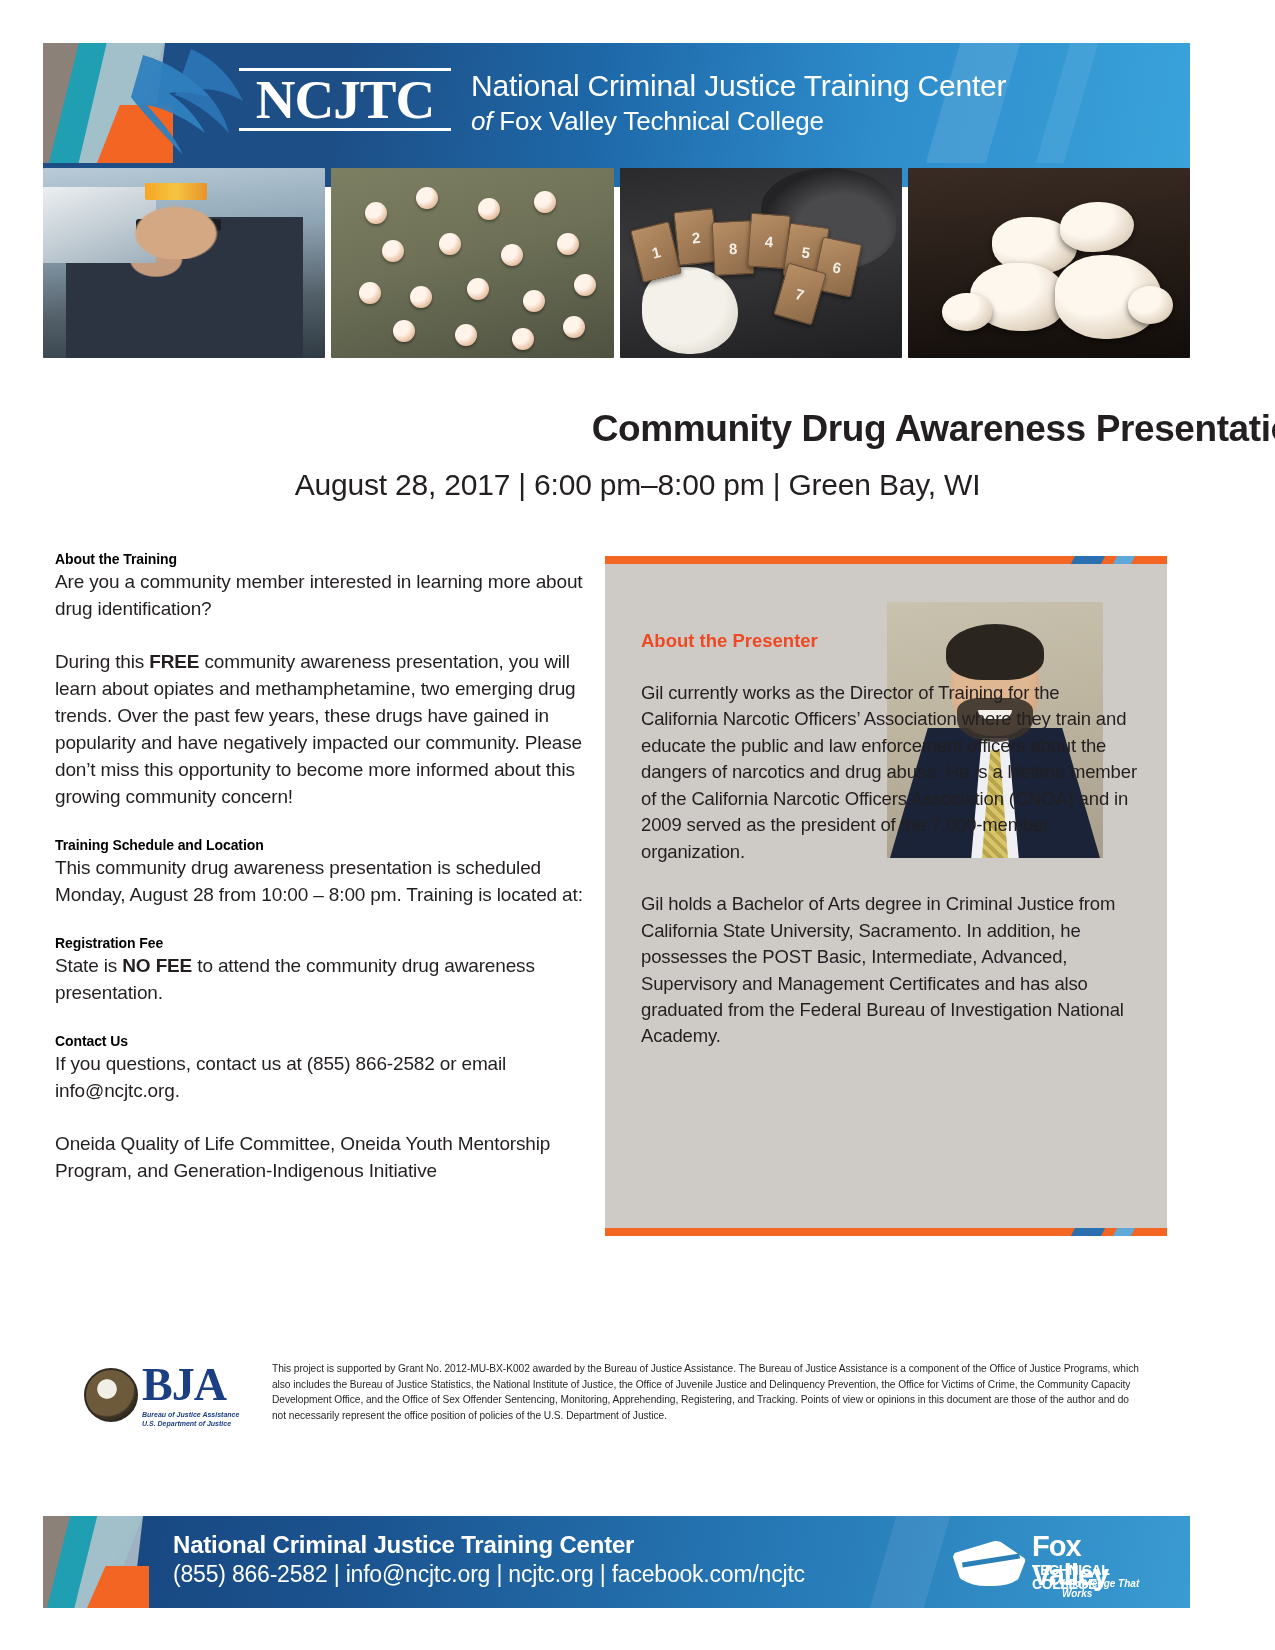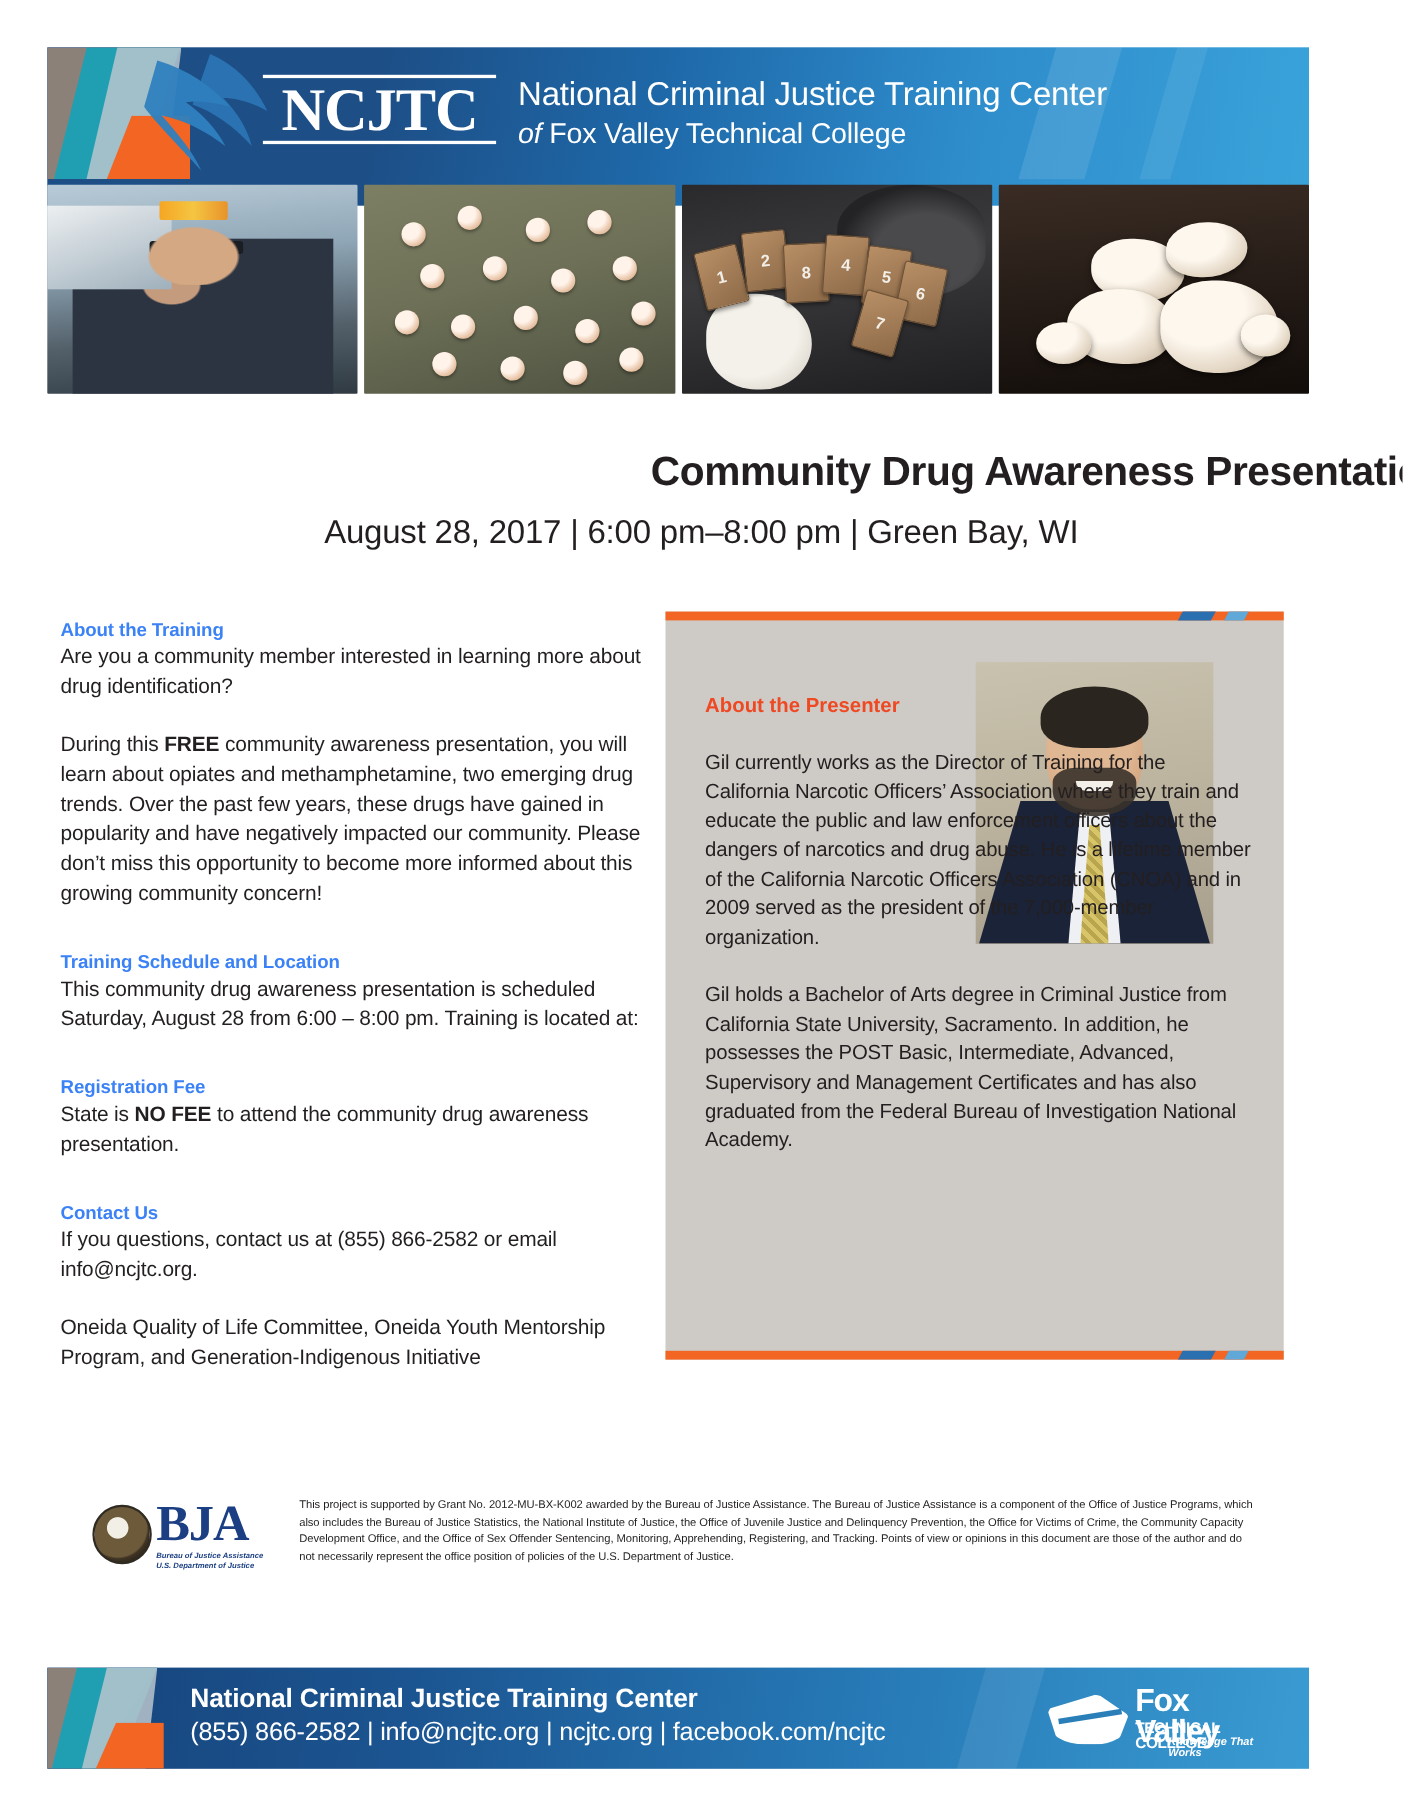--- a/index.html
+++ b/index.html
@@ -233,25 +233,25 @@
   }
 
   
   .leftcol {
     position: absolute;
     left: 55px;
     top: 551px;
     width: 540px;
   }
   .sec-head {
-    color: #3b82f6;
-    font-size: 17px;
+    color: #000000;
+    font-size: 14px;
     font-weight: 700;
     letter-spacing: -0.1px;
-    margin: 12px 0 2px 0;
+    margin: 0 0 2px 0;
   }
   .body-txt {
     font-size: 19px;
     line-height: 1.42;
     color: #231f20;
     margin: 0;
     letter-spacing: -0.15px;
   }
   .gap-md { height: 26px; }
   .addr {
@@ -621,21 +621,21 @@
 
   <div class="leftcol">
 
     <div class="sec-head">About the Training</div>
     <p class="body-txt">Are you a community member interested in learning more about drug identification?</p>
     <div class="gap-md"></div>
     <p class="body-txt"><span>During this </span><b>FREE</b><span> community awareness presentation, you will learn about opiates and methamphetamine, two emerging drug trends. Over the past few years, these drugs have gained in popularity and have negatively impacted our community. Please don’t miss this opportunity to become more informed about this growing community concern!</span></p>
 
     <div class="gap-md"></div>
     <div class="sec-head">Training Schedule and Location</div>
-    <p class="body-txt">This community drug awareness presentation is scheduled Saturday, August 28 from 6:00 – 8:00 pm. Training is located at:</p>
+    <p class="body-txt">This community drug awareness presentation is scheduled Monday, August 28 from 10:00 – 8:00 pm. Training is located at:</p>
 
     <div class="gap-md"></div>
     <div class="sec-head">Registration Fee</div>
     <p class="body-txt"><span>State is </span><b>NO FEE</b><span> to attend the community drug awareness presentation.</span></p>
 
     <div class="gap-md"></div>
     <div class="sec-head">Contact Us</div>
     <p class="body-txt">If you questions, contact us at (855) 866-2582 or email info@ncjtc.org.</p>
 
     <div class="gap-md"></div>

